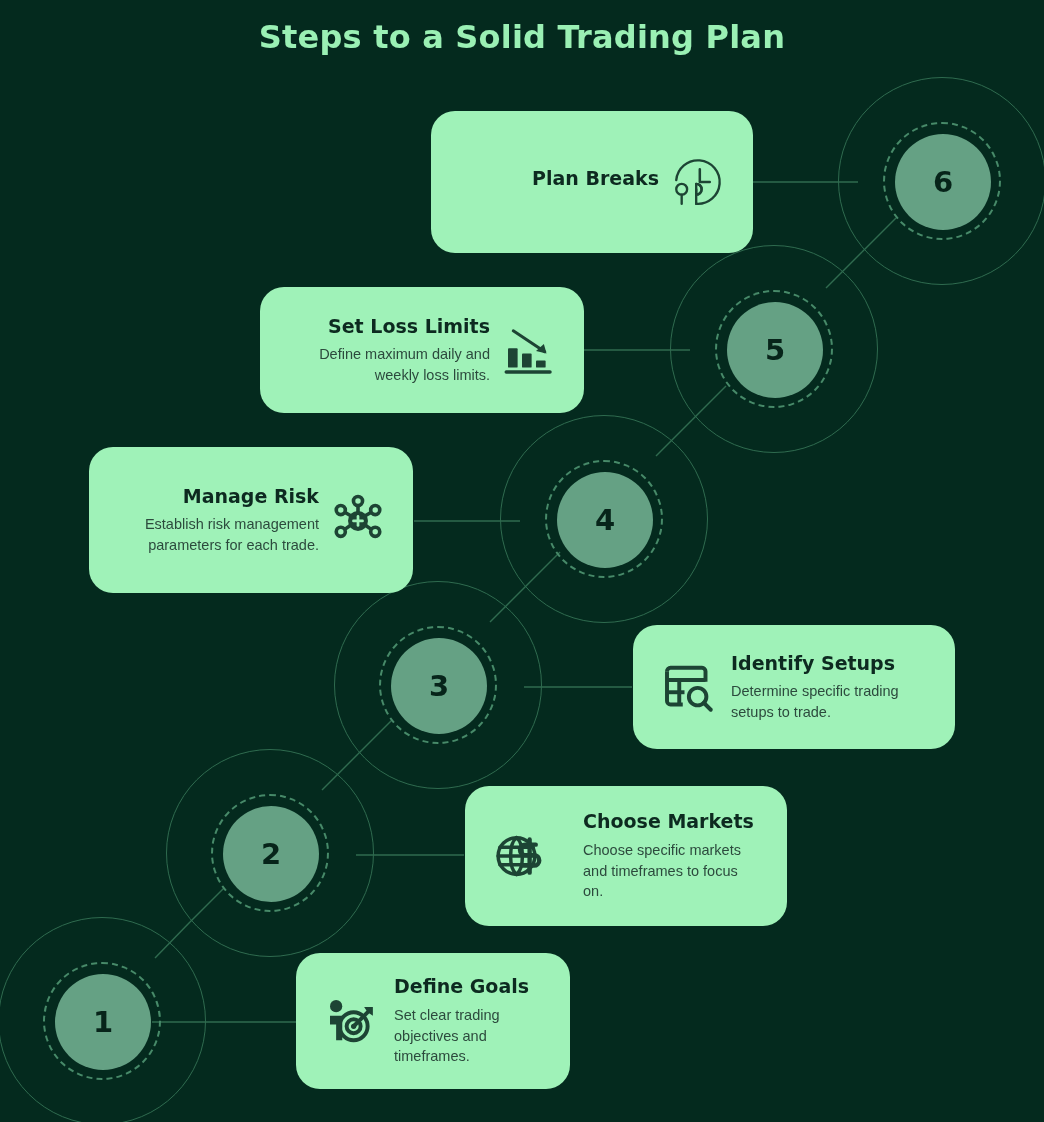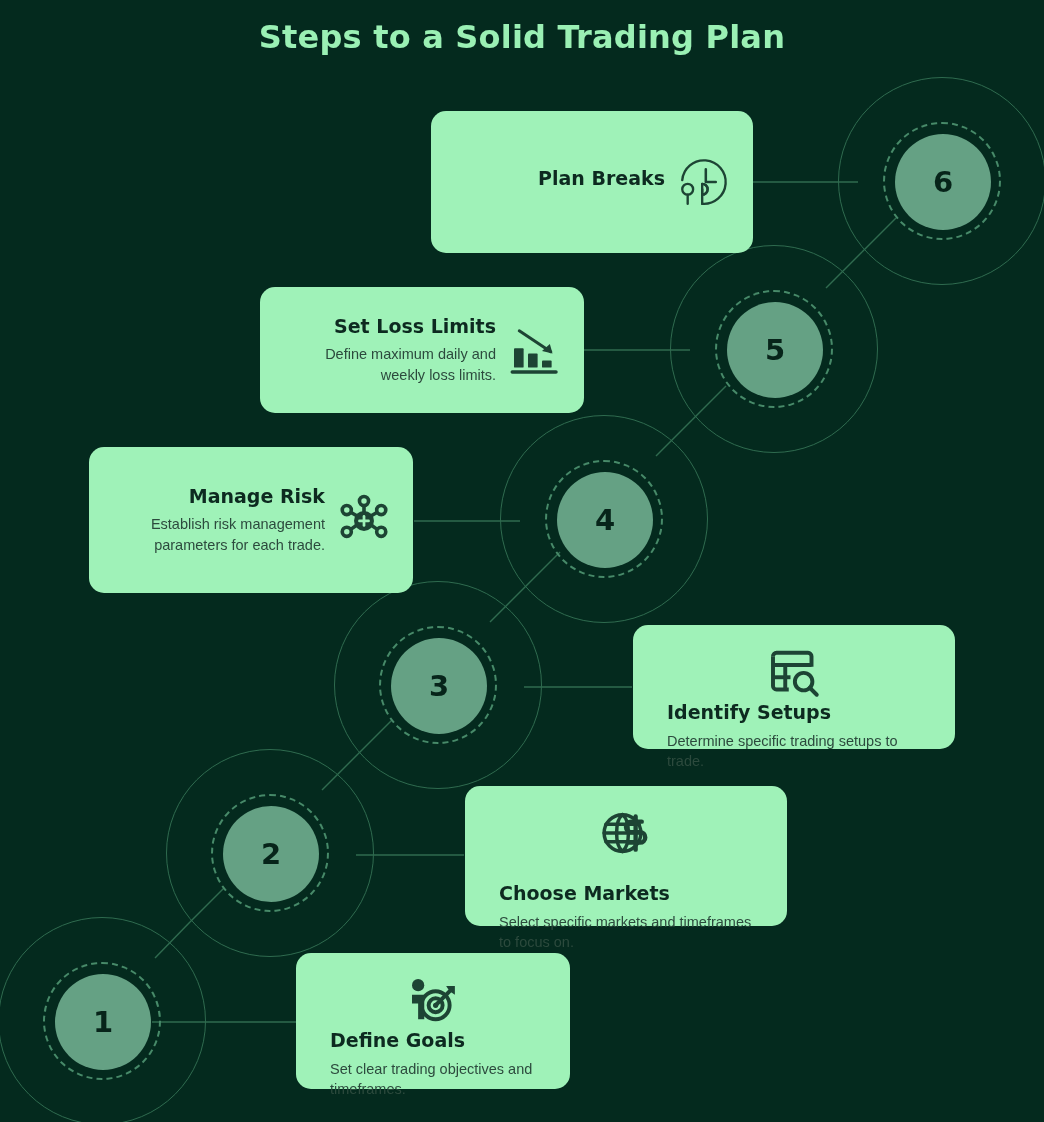--- a/index.html
+++ b/index.html
@@ -45,28 +45,28 @@
   }
   .step-num{
     font-family:"DejaVu Sans","Liberation Sans",sans-serif;
     font-size:29px;font-weight:bold;color:#07241a;line-height:1;
   }
 
   
   .card{
     position:absolute;
     background:#9ff2b8;
-    border-radius:15px;
+    border-radius:24px;
     box-sizing:border-box;
     display:flex;
     align-items:center;
-    padding:18px 20px;
+    padding:18px 26px;
   }
   .card.right-icon{flex-direction:row;}
-  .card.left-icon{flex-direction:column;}
+  .card.left-icon{flex-direction:row;}
   .card-text{flex:1;min-width:0;}
   .card.right-icon .card-text{text-align:right;padding-right:10px;}
   .card.left-icon .card-text{text-align:left;padding-left:14px;}
   .card-title{
     font-family:"DejaVu Sans","Liberation Sans",sans-serif;
     font-size:19px;font-weight:bold;color:#0d2a20;
     margin-bottom:7px;line-height:1.2;
   }
   .card-desc{
     font-size:14.5px;color:#2c4a3d;line-height:1.42;
@@ -260,21 +260,21 @@
         <path d="M7 32 h42"></path>
         <path d="M9 42 h38"></path>
         <g stroke-width="5">
           <path d="M50 19 h-12 a6 6 0 0 0 0 12 h10 a6 6 0 0 1 0 12 h-13"></path>
           <path d="M43 13 v38"></path>
         </g>
       </svg>
     </div>
     <div class="card-text">
       <div class="card-title">Choose Markets</div>
-      <div class="card-desc">Select specific markets and timeframes to focus on.</div>
+      <div class="card-desc">Choose specific markets and timeframes to focus on.</div>
     </div>
   </div>
 
   <div class="card left-icon" style="left:296px;top:953px;width:274px;height:136px;">
     <div class="card-icon">
       <svg viewBox="0 0 64 64" width="56" height="56">
         <g fill="#1d4434">
           <circle cx="15" cy="15" r="7"></circle>
           <path d="M8 26 h14 v28 h-7 v-18 h-7 z"></path>
         </g>

